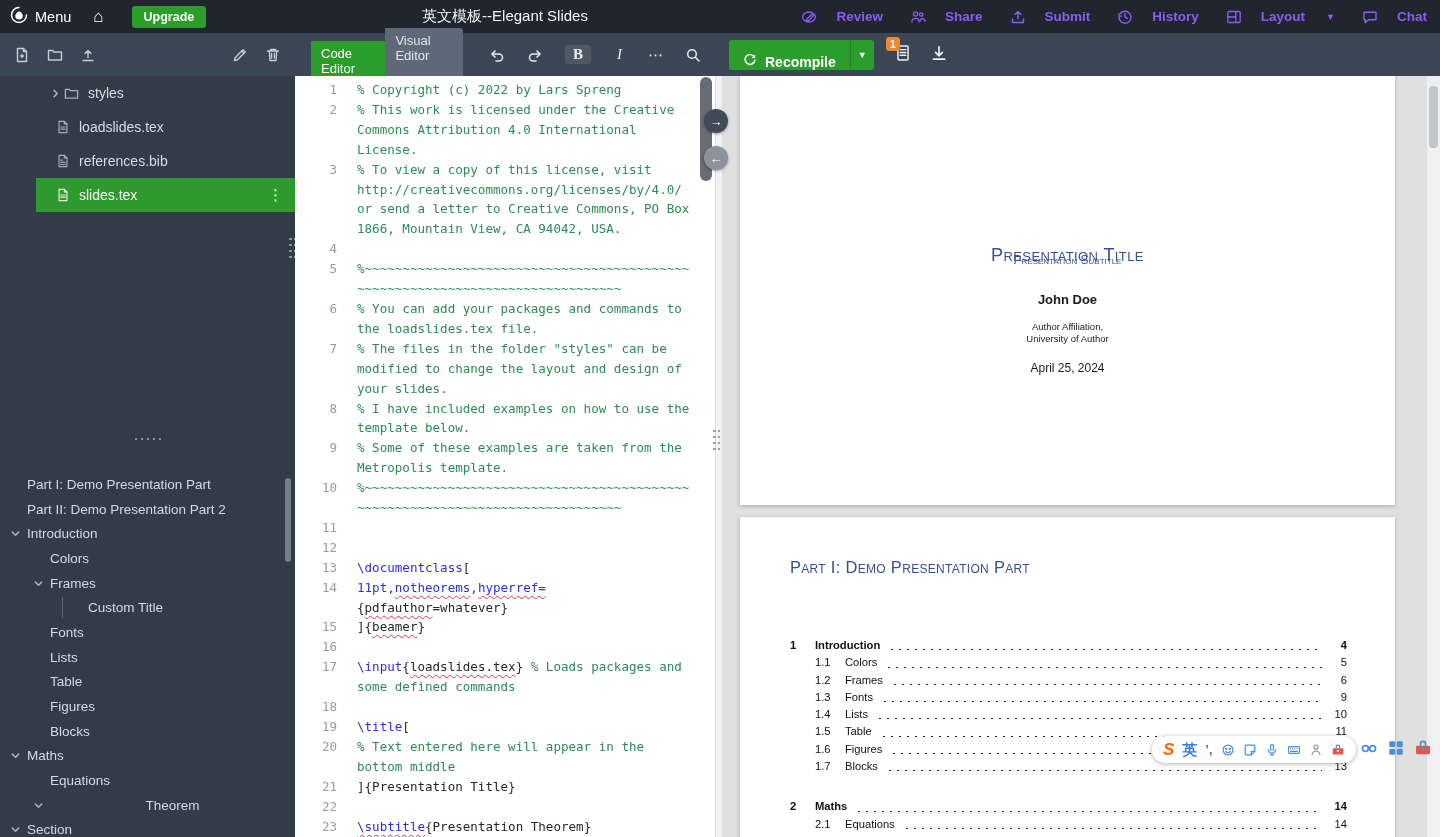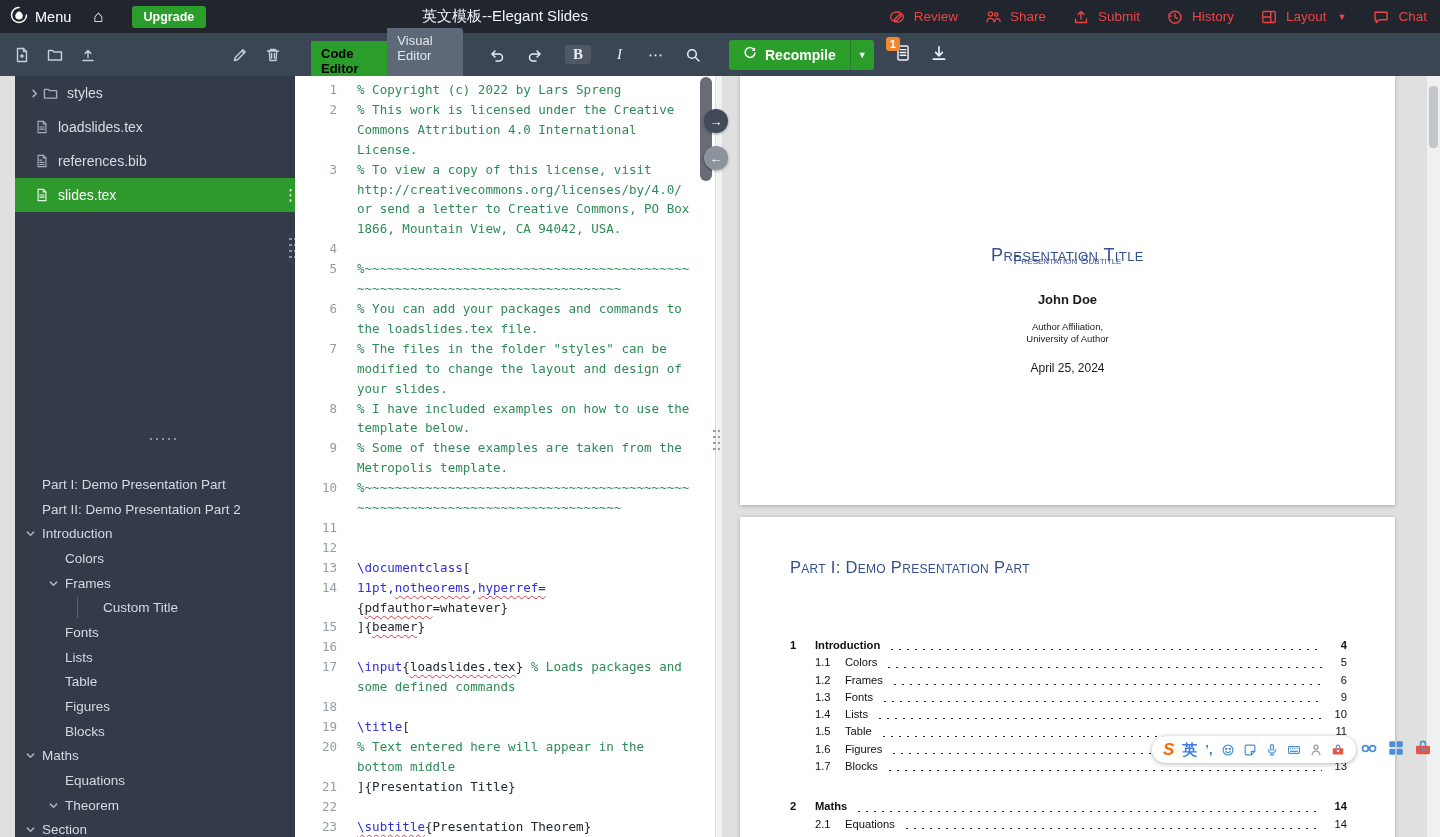--- a/index.html
+++ b/index.html
@@ -24,58 +24,58 @@
   }
   .menu-btn { display:flex; align-items:center; gap:7px; margin-left:10px; cursor:pointer; font-size:14.5px; }
   .home-btn { margin-left:22px; font-size:17px; cursor:pointer; line-height:1; }
   .upgrade-btn {
     margin-left:28px; background:var(--accent-green); color:#fff; border:none;
     font-size:12.5px; font-weight:bold; padding:4px 12px; border-radius:3px; cursor:pointer;
     font-family:"Liberation Sans", sans-serif;
   }
   .proj-title { position:absolute; left:505px; transform:translateX(-50%); font-size:15px; color:#f2f4f7; white-space:nowrap; }
   .header-actions { position:absolute; right:13px; display:flex; align-items:center; gap:27px; }
-  .h-act { display:flex; align-items:center; gap:9px; font-size:13.5px; cursor:pointer; color:#ef4444; }
+  .h-act { display:flex; align-items:center; gap:19px; font-size:13.5px; cursor:pointer; color:#8b5cf6;font-weight:bold; }
   .h-act .caret { font-size:9px; margin-left:2px; }
 
   
   .toolbar {
     position:absolute; left:0; top:33px; width:1440px; height:43px;
     background:var(--toolbar-bg); display:flex; align-items:center; color:#cfd6df;
   }
   .tb-left { width:295px; display:flex; align-items:center; gap:17px; padding:0 14px; }
   .tb-left .spacer { flex:1; }
   .tb-mid { width:428px; display:flex; align-items:center; }
   .tb-right { flex:1; display:flex; align-items:center; }
   .tb-icon { cursor:pointer; color:#c7cdd6; display:flex; align-items:center; }
   .toggle { display:flex; margin-left:16px; margin-right:26px; border-radius:3px; overflow:hidden; }
   .toggle .seg { font-size:13px; padding:5px 10px; cursor:pointer; background:#5d6878; color:#e3e7ed; }
-  .toggle .seg.active { background:var(--accent-green); color:#000000; font-weight:bold;margin-top:13px; }
+  .toggle .seg.active { background:var(--accent-green); color:#ffffff; font-weight:normal;margin-top:13px; }
   .tb-glyph { font-size:15px; margin-right:22px; cursor:pointer; color:#e8ecf2; }
   .b-btn { font-family:"Liberation Serif", serif; font-weight:bold; background:rgba(255,255,255,.10); border-radius:3px; padding:1px 8px; }
   .i-btn { font-family:"Liberation Serif", serif; font-style:italic; padding:1px 4px; }
   .recompile { display:flex; margin-left:6px; cursor:pointer; }
   .recompile .main {
-    display:flex; align-items:center; gap:8px; background:var(--accent-green); color:#fff;
+    display:flex; align-items:flex-end; gap:8px; background:var(--accent-green); color:#fff;
     font-size:14px; font-weight:bold; padding:0 14px; height:30px; border-radius:3px 0 0 3px;
   }
   .recompile .caret {
     width:24px; height:30px; background:var(--accent-green); color:#fff; display:flex;
     align-items:center; justify-content:center; border-left:1px solid rgba(0,0,0,.18);
     border-radius:0 3px 3px 0; font-size:9px;
   }
   .logs-btn { position:relative; margin-left:20px; cursor:pointer; color:#eef1f5; }
   .logs-badge {
     position:absolute; top:-7px; left:-8px; background:var(--badge-orange); color:#fff;
     font-size:11px; font-weight:bold; padding:1px 4px; border-radius:3px; line-height:12px;
   }
   .dl-btn { margin-left:18px; cursor:pointer; color:#eef1f5; }
 
   
-  .sidebar { position:absolute; left:15px; top:76px; width:295px; height:761px; background:var(--sidebar-bg); }
+  .sidebar { position:absolute; left:0; top:76px; width:295px; height:761px; background:var(--sidebar-bg);padding-left:36px; }
   .ft-row { display:flex; align-items:center; height:34px; padding:0 8px 0 14px; color:#d7dce3; font-size:14px; cursor:pointer; position:relative; }
   .ft-row .chev { width:14px; color:#aab2bd; display:flex; }
   .ft-row .ficon { margin-right:9px; color:#a7afba; display:flex; }
   .ft-row.file { padding-left:20px; }
   .ft-row.selected { background:var(--selection-green); color:#fff; }
   .ft-row.selected .ficon { color:#eaf5ea; }
   .ft-row .kebab { position:absolute; right:12px; font-size:15px; color:#fff; letter-spacing:0; }
   .grip-h { position:absolute; top:357px; left:0; width:295px; height:12px; display:flex; align-items:center; justify-content:center; cursor:row-resize; }
   .grip-h .dots { width:30px; height:4px; background-image:radial-gradient(circle,#8a93a0 1.2px,transparent 1.4px); background-size:6px 4px; background-repeat:repeat-x; }
   .outline-header {
@@ -416,21 +416,21 @@
           <span class="chev" style="left: 10px;">
             <svg width="11" height="11" viewBox="0 0 16 16" stroke="currentColor" fill="none" stroke-width="2.2" stroke-linecap="round" stroke-linejoin="round">
               <path d="M3.5 6l4.5 4.5L12.5 6"></path>
             </svg>
           </span>
           <span>Maths</span>
         </div>
         <div class="ol-row" style="padding-left: 50px;">
           <span>Equations</span>
         </div>
-        <div class="ol-row" style="padding-left: 50px;">
+        <div class="ol-row" style="padding-left: 50px; justify-content: center;">
           <span class="chev" style="left: 33px;">
             <svg width="11" height="11" viewBox="0 0 16 16" stroke="currentColor" fill="none" stroke-width="2.2" stroke-linecap="round" stroke-linejoin="round">
               <path d="M3.5 6l4.5 4.5L12.5 6"></path>
             </svg>
           </span>
           <span>Theorem</span>
         </div>
         <div class="ol-row" style="padding-left: 27px;">
           <span class="chev" style="left: 10px;">
             <svg width="11" height="11" viewBox="0 0 16 16" stroke="currentColor" fill="none" stroke-width="2.2" stroke-linecap="round" stroke-linejoin="round">

